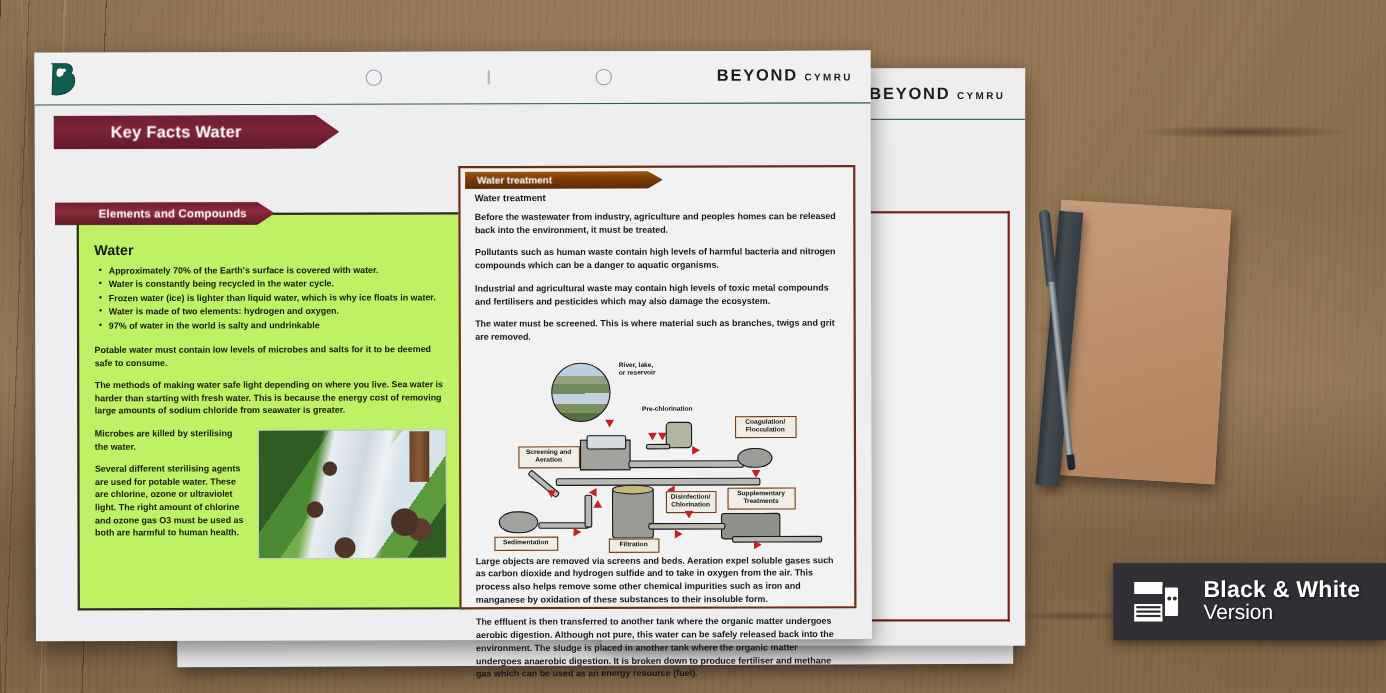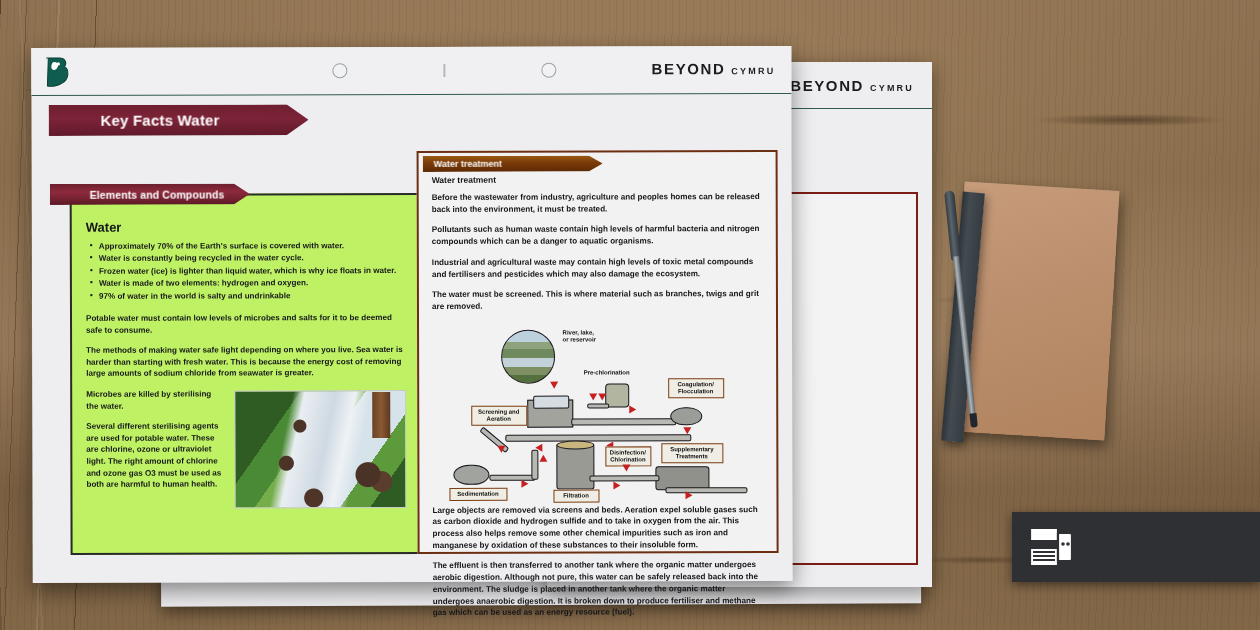--- a/index.html
+++ b/index.html
@@ -400,13 +400,17 @@
       <path d="M30 9 h12 a2 2 0 0 1 2 2 v24 a2 2 0 0 1 -2 2 h-12 z"></path>
     </g>
     <g fill="#2e3034">
       <rect x="5" y="27" width="22" height="2"></rect>
       <rect x="5" y="31" width="22" height="2"></rect>
       <rect x="5" y="35" width="22" height="2"></rect>
       <circle cx="35" cy="20" r="1.8"></circle>
       <circle cx="40" cy="20" r="1.8"></circle>
     </g>
   </svg>
+  <div class="bw-text">
+    <div class="bw-1">Black &amp; White</div>
+    <div class="bw-2">Version</div>
+  </div>
 </div>
 
 </body></html>

